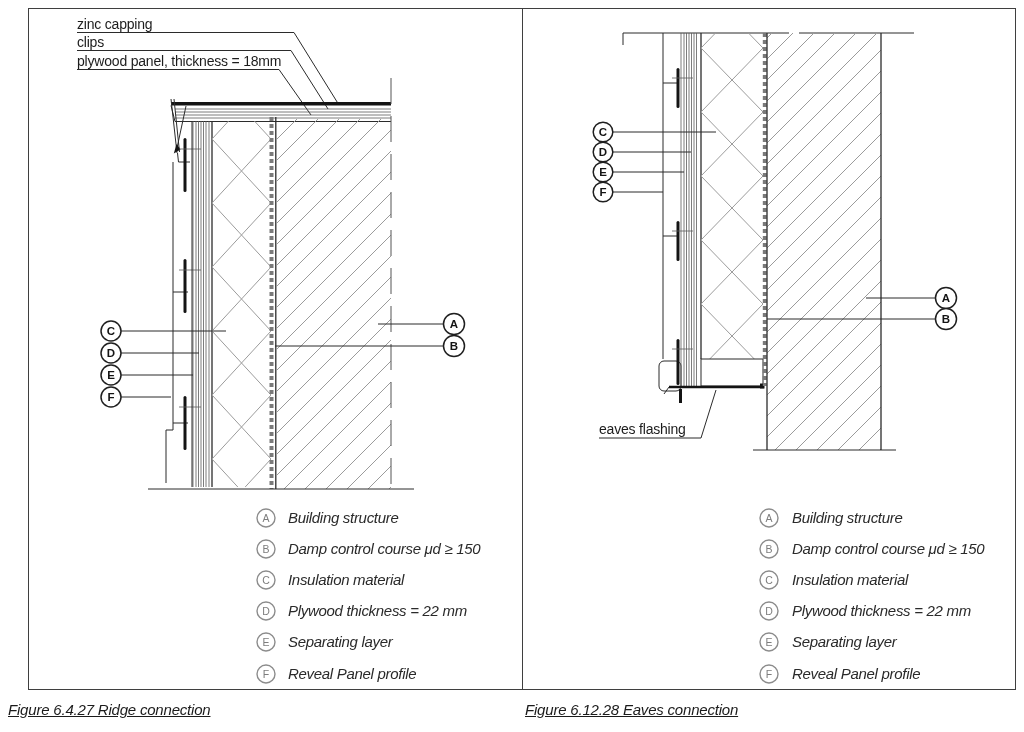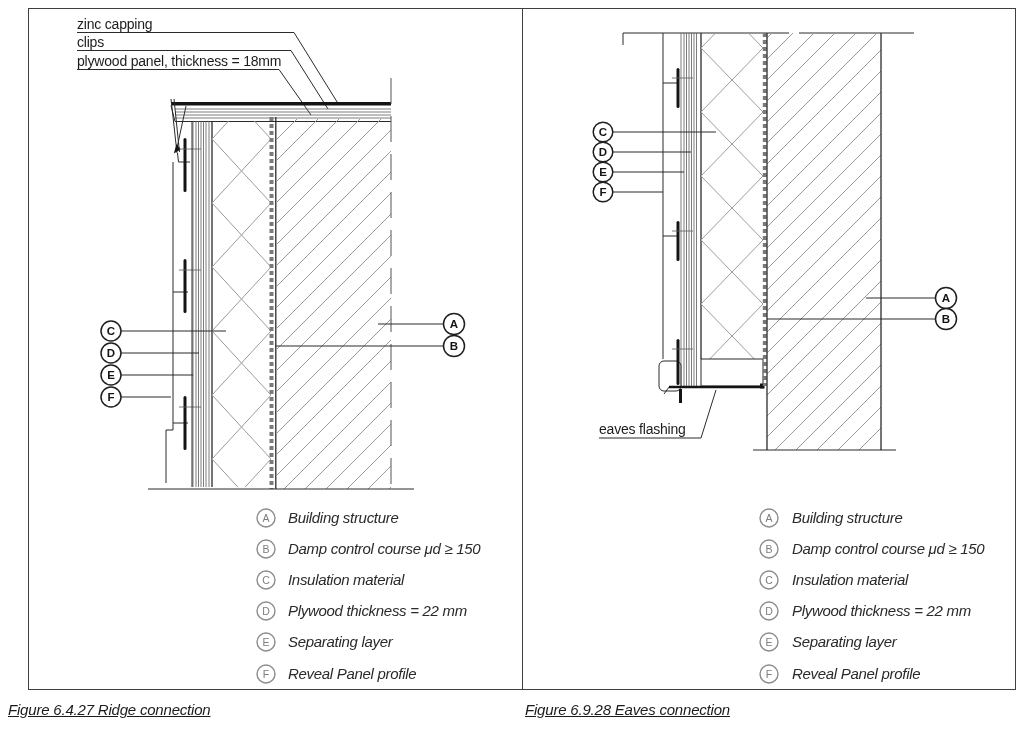--- a/index.html
+++ b/index.html
@@ -288,15 +288,15 @@
         <g>
           <circle class="lc" cx="246" cy="665" r="9"></circle>
           <text class="legkey" x="246" y="668.5" text-anchor="middle">F</text>
           <text class="leg" x="269" y="670">Reveal Panel profile</text>
         </g>
       </g>
     </svg>
   </div>
 
   <div class="caption" style="left:8px;">Figure 6.4.27 Ridge connection</div>
-  <div class="caption" style="left:525px;">Figure 6.9.28 Eaves connection</div>
+  <div class="caption" style="left:525px;">Figure 6.12.28 Eaves connection</div>
 
 </div>
 
 </body></html>

